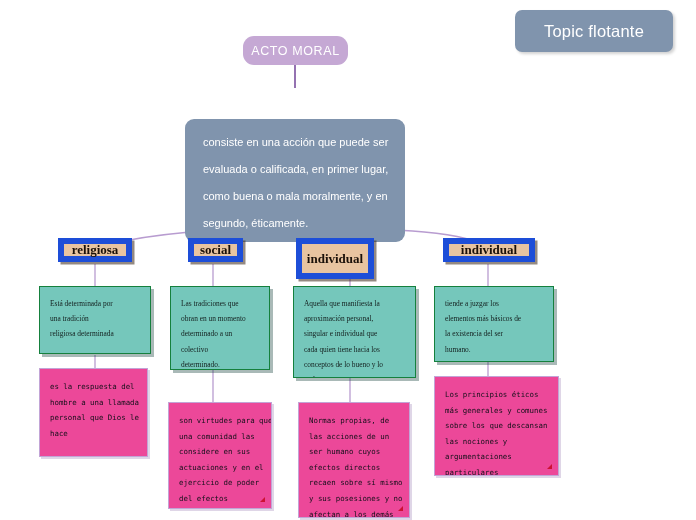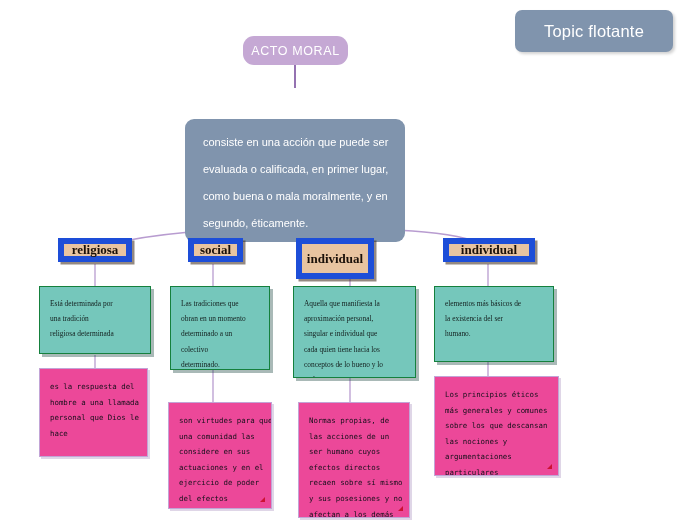--- a/index.html
+++ b/index.html
@@ -229,20 +229,21 @@
     <div class="nb-line">y sus posesiones y no</div>
     <div class="nb-line">afectan a los demás</div>
     <span class="red-marker"></span>
   </div>
 
   <div class="node cat-box" style="left:443px; top:238px; width:92px; height:24px;">
     <span>individual</span>
   </div>
 
   <div class="node teal-box" style="left:434px; top:286px; width:120px; height:76px;">
+    <div class="nb-line">tiende a juzgar los</div>
     <div class="nb-line">elementos más básicos de</div>
     <div class="nb-line">la existencia del ser</div>
     <div class="nb-line">humano.</div>
   </div>
 
   <div class="node note-box" style="left:434px; top:376px; width:125px; height:100px;">
     <div class="nb-line"> Los principios éticos</div>
     <div class="nb-line">más generales y comunes</div>
     <div class="nb-line">sobre los que descansan</div>
     <div class="nb-line">las nociones y</div>

